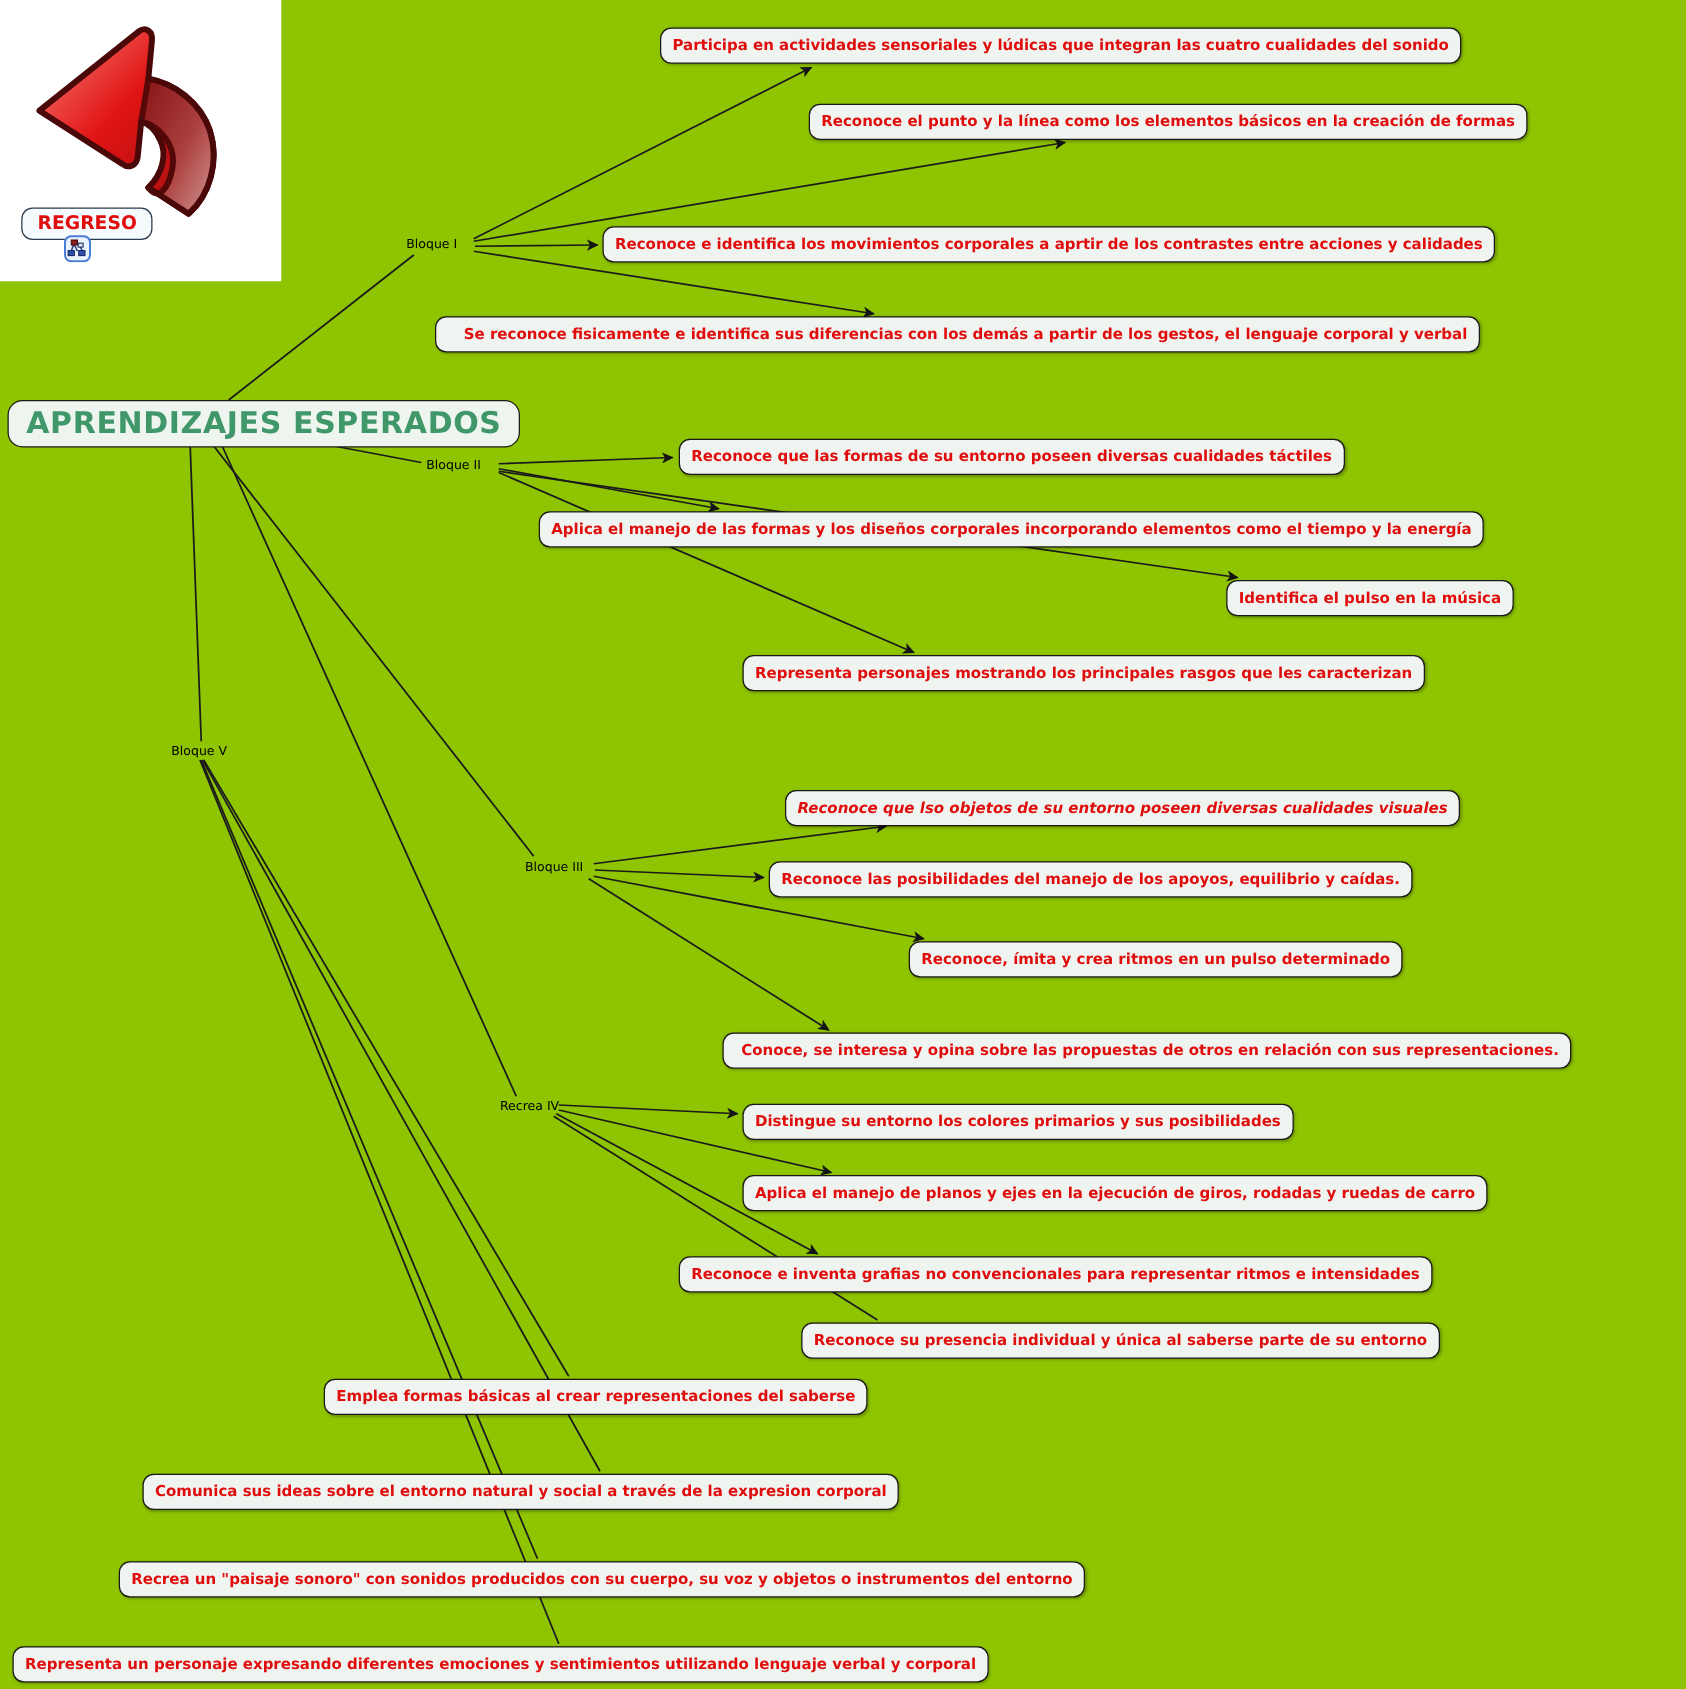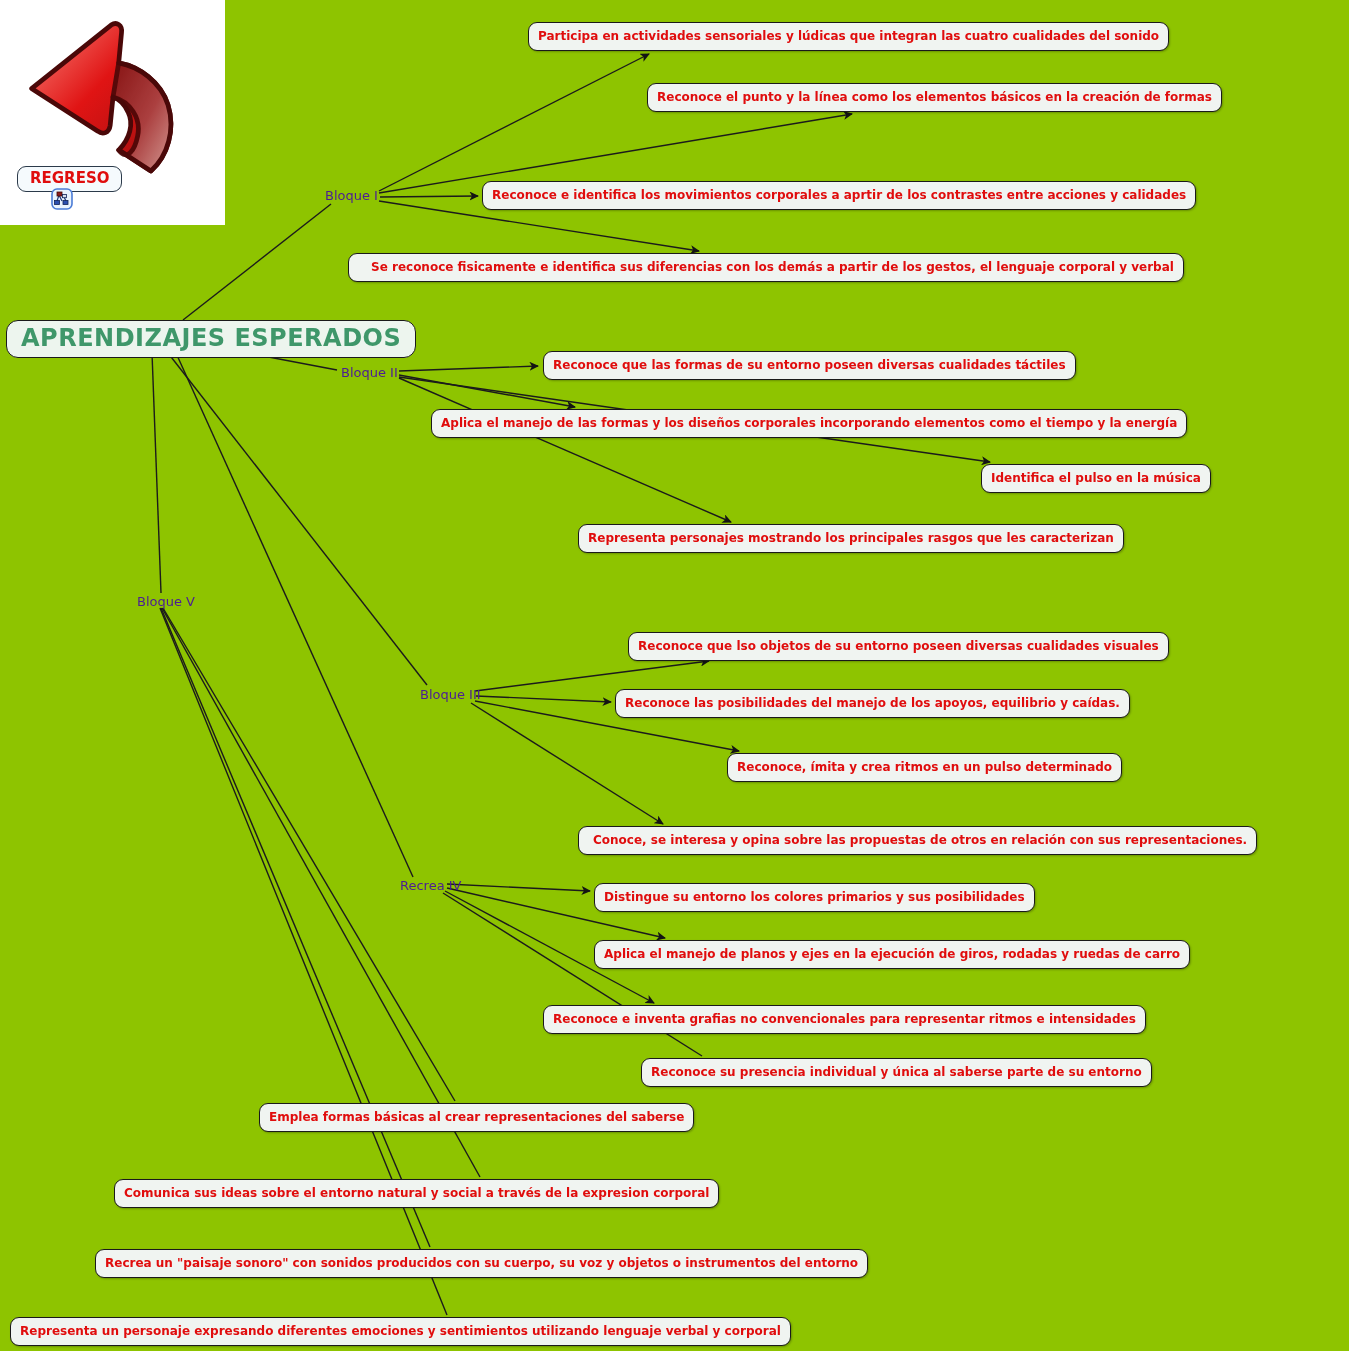--- a/index.html
+++ b/index.html
@@ -23,22 +23,22 @@
     font-size:12px;
     font-weight:bold;
     color:#E00D0D;
     line-height:17px;
     box-shadow:1px 1px 2px rgba(0,0,0,0.25);
   }
   .bloque{
     position:absolute;
     z-index:2;
     white-space:nowrap;
-    font-size:13px;
-    color:#4c1d95;
+    font-size:10px;
+    color:#000000;
     line-height:14px;
   }
   #title-box{
     position:absolute;
     left:6px;top:320px;
     z-index:3;
     white-space:nowrap;
     background:#EDF5EE;
     border:1.6px solid #1A1A1A;
     border-radius:12px;
@@ -149,22 +149,22 @@
       <div class="bloque" style="left: 420px; top: 688px;">Bloque III</div>
       <div class="bloque" style="left: 400px; top: 879px;">Recrea IV</div>
       <div class="bloque" style="left: 137px; top: 595px;">Bloque V</div>
       <div class="concept" style="left: 528px; top: 22px;">Participa en actividades sensoriales y lúdicas que integran las cuatro cualidades del sonido</div>
       <div class="concept" style="left: 647px; top: 83px;">Reconoce el punto y la línea como los elementos básicos en la creación de formas</div>
       <div class="concept" style="left: 482px; top: 181px;">Reconoce e identifica los movimientos corporales a aprtir de los contrastes entre acciones y calidades</div>
       <div class="concept" style="left: 348px; top: 253px; padding-left: 22px;">Se reconoce fisicamente e identifica sus diferencias con los demás a partir de los gestos, el lenguaje corporal y verbal</div>
       <div class="concept" style="left: 543px; top: 351px;">Reconoce que las formas de su entorno poseen diversas cualidades táctiles</div>
       <div class="concept" style="left: 431px; top: 409px;">Aplica el manejo de las formas y los diseños corporales incorporando elementos como el tiempo y la energía</div>
       <div class="concept" style="left: 981px; top: 464px;">Identifica el pulso en la música</div>
-      <div class="concept" style="left: 578px; top: 524px;">Representa personajes mostrando los principales rasgos que les caracterizan</div>
-      <div class="concept" style="left: 628px; top: 632px;">Reconoce que lso objetos de su entorno poseen diversas cualidades visuales</div>
+      <div class="concept" style="left: 594px; top: 524px;">Representa personajes mostrando los principales rasgos que les caracterizan</div>
+      <div class="concept" style="left: 628px; top: 632px; font-style: italic;">Reconoce que lso objetos de su entorno poseen diversas cualidades visuales</div>
       <div class="concept" style="left: 615px; top: 689px; text-align: center;">Reconoce las posibilidades del manejo de los apoyos, equilibrio y caídas.</div>
       <div class="concept" style="left: 727px; top: 753px;">Reconoce, ímita y crea ritmos en un pulso determinado</div>
       <div class="concept" style="left: 578px; top: 826px; padding-left: 14px;">Conoce, se interesa y opina sobre las propuestas de otros en relación con sus representaciones.</div>
       <div class="concept" style="left: 594px; top: 883px;">Distingue su entorno los colores primarios y sus posibilidades</div>
       <div class="concept" style="left: 594px; top: 940px;">Aplica el manejo de planos y ejes en la ejecución de giros, rodadas y ruedas de carro</div>
       <div class="concept" style="left: 543px; top: 1005px;">Reconoce e inventa grafias no convencionales para representar ritmos e intensidades</div>
       <div class="concept" style="left: 641px; top: 1058px;">Reconoce su presencia individual y única al saberse parte de su entorno</div>
       <div class="concept" style="left: 259px; top: 1103px;">Emplea formas básicas al crear representaciones del saberse</div>
       <div class="concept" style="left: 114px; top: 1179px;">Comunica sus ideas sobre el entorno natural y social a través de la expresion corporal</div>
       <div class="concept" style="left: 95px; top: 1249px;">Recrea un "paisaje sonoro" con sonidos producidos con su cuerpo, su voz y objetos o instrumentos del entorno</div>

